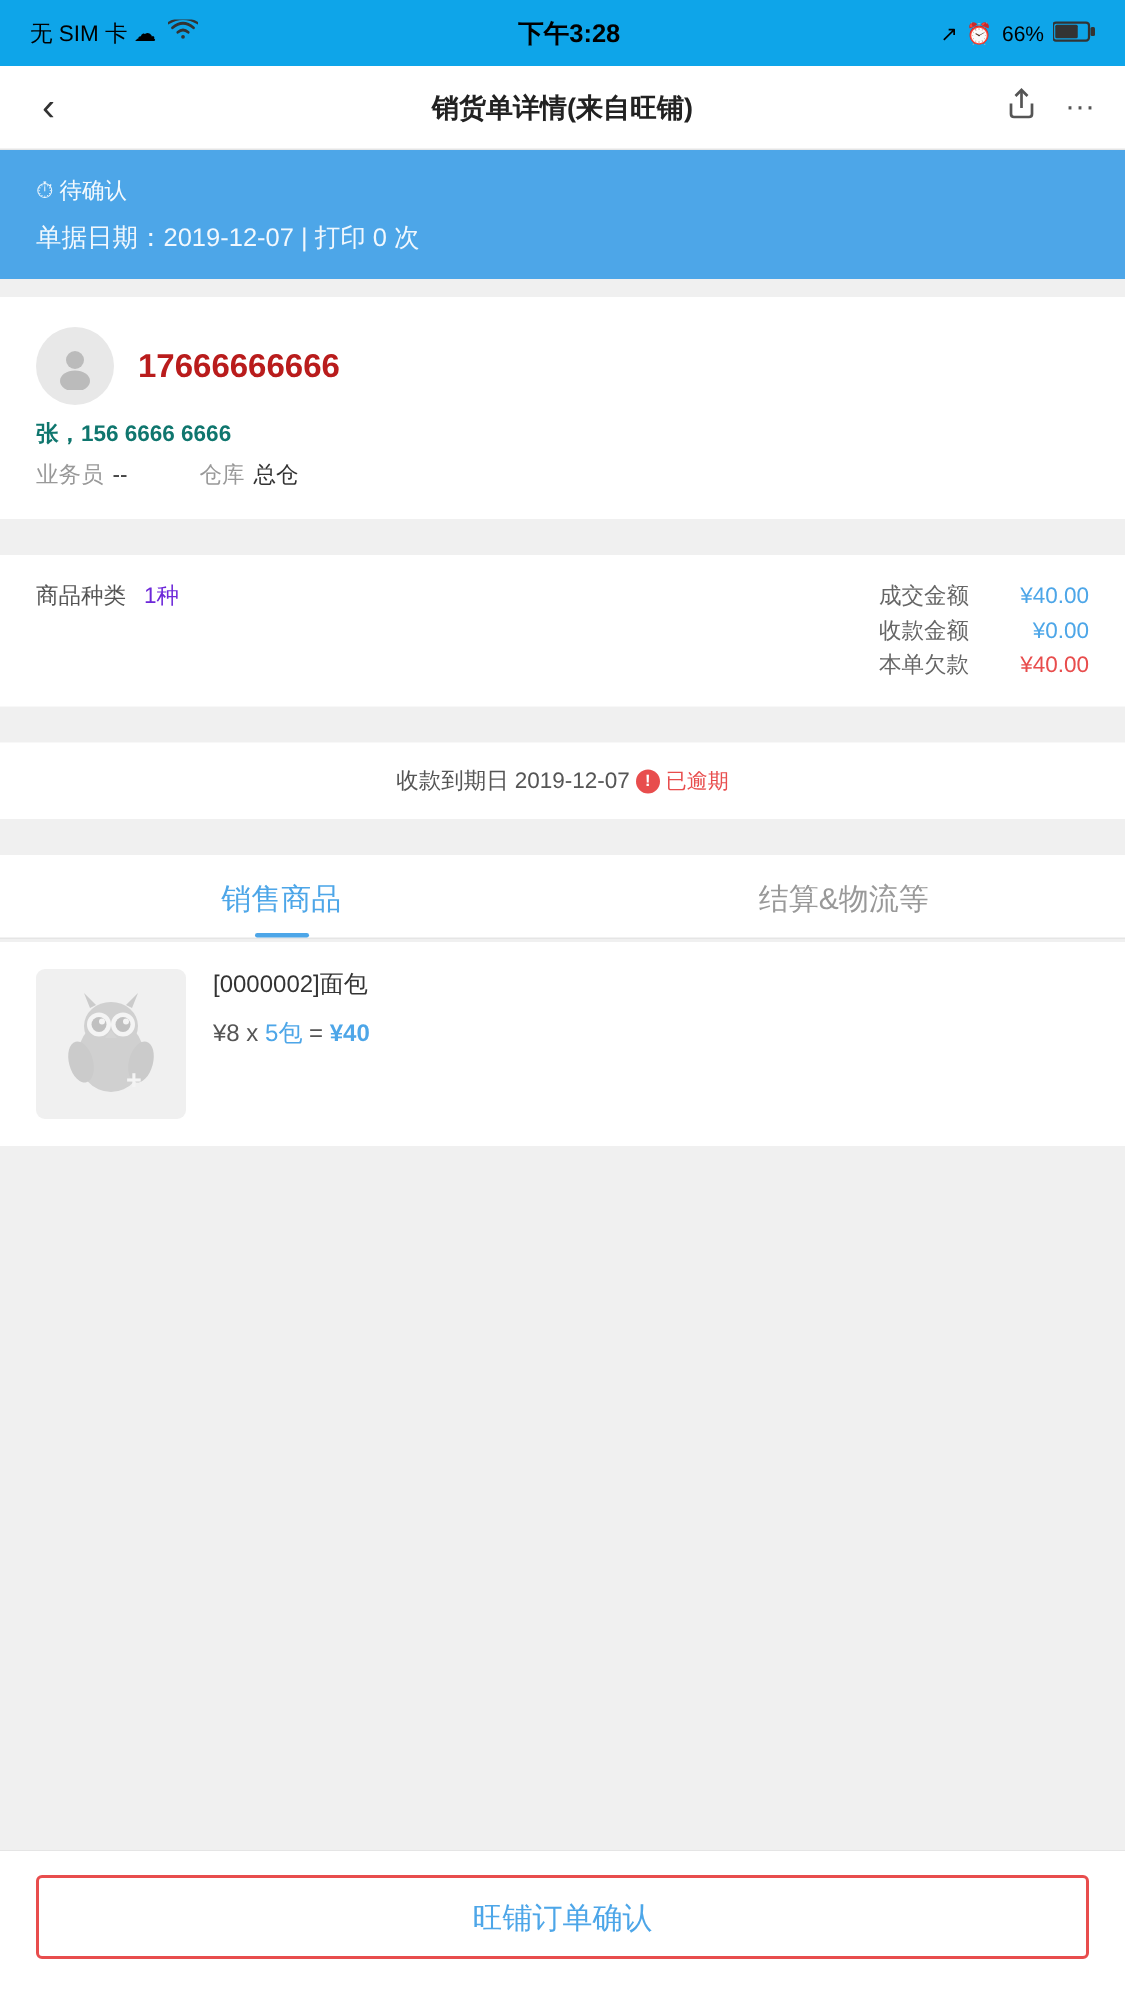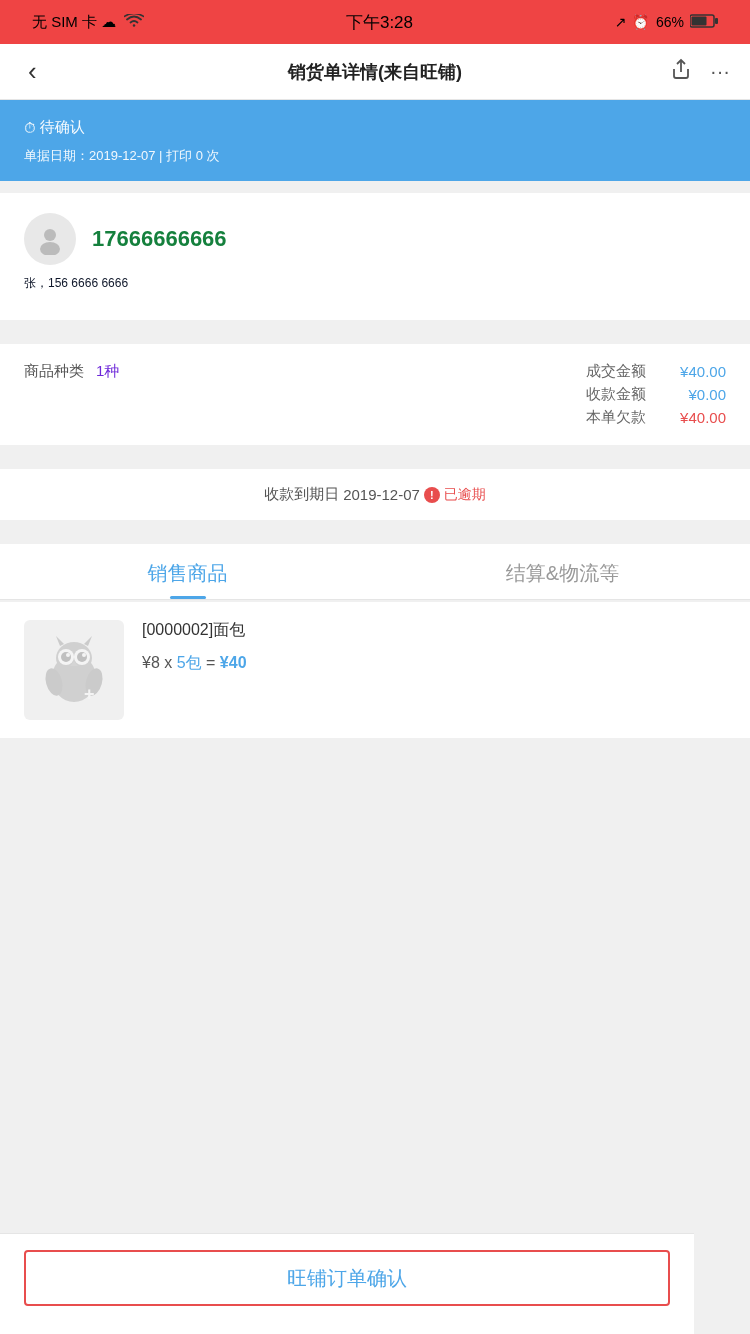--- a/index.html
+++ b/index.html
@@ -10,37 +10,37 @@
       width: 750px;
       min-height: 1334px;
       position: relative;
       overflow-x: hidden;
     }
 
     
     .status-bar {
       width: 750px;
       height: 44px;
-      background: #ef4444;
+      background: #0ea5e9;
       display: flex;
       align-items: center;
       justify-content: space-between;
-      padding: 0 32px;
+      padding: 0 20px;
       font-size: 16px;
       font-weight: 500;
     }
     .status-left {
       display: flex;
       align-items: center;
       gap: 8px;
       font-size: 15px;
     }
     .status-center {
       font-size: 17px;
-      font-weight: 400;
+      font-weight: 700;
       text-align: right;
     }
     .status-right {
       display: flex;
       align-items: center;
       gap: 6px;
       font-size: 14px;
     }
 
     
@@ -103,21 +103,21 @@
     .order-status {
       color: #fff;
       font-size: 15px;
       display: flex;
       align-items: center;
       gap: 4px;
       opacity: 0.95;
     }
     .order-date {
       color: rgba(255,255,255,0.92);
-      font-size: 13px;
+      font-size: 17px;
     }
 
     
     .customer-card {
       background: #fff;
       padding: 20px 24px;
       margin-bottom: 12px;
     }
     .customer-top {
       display: flex;
@@ -133,26 +133,27 @@
       display: flex;
       align-items: center;
       justify-content: center;
       font-size: 28px;
       color: #aaa;
       flex-shrink: 0;
     }
     .customer-name {
       font-size: 22px;
       font-weight: 600;
-      color: #15803d;
+      color: #b91c1c;
     }
     .customer-detail {
-      font-size: 12px;
-      color: #0f172a;
+      font-size: 15px;
+      color: #0f766e;
       margin-bottom: 8px;
+      font-weight: bold;
     }
     .customer-meta {
       display: flex;
       gap: 0;
       font-size: 15px;
       color: #666;
     }
     .meta-item {
       display: flex;
       align-items: center;
@@ -326,21 +327,21 @@
     
     .content-area {
       min-height: 200px;
       background: #f0f0f0;
     }
 
     
     .bottom-bar {
       position: fixed;
       bottom: 0;
-      width: 694px;
+      width: 750px;
       background: #fff;
       padding: 16px 24px 28px;
       border-top: 1px solid #e5e5e5;
     }
     .confirm-btn {
       width: 100%;
       height: 56px;
       border: 2px solid #e84d4d;
       background: #fff;
       border-radius: 4px;
@@ -425,20 +426,30 @@
   <div class="customer-top">
     <div class="avatar">
       <svg width="32" height="32" viewBox="0 0 32 32" fill="#bbb">
         <circle cx="16" cy="12" r="6"></circle>
         <ellipse cx="16" cy="26" rx="10" ry="7"></ellipse>
       </svg>
     </div>
     <div class="customer-name">17666666666</div>
   </div>
   <div class="customer-detail">张，156 6666 6666</div>
+  <div class="customer-meta">
+    <div class="meta-item">
+      <span class="meta-label">业务员</span>
+      <span class="meta-value">--</span>
+    </div>
+    <div class="meta-item">
+      <span class="meta-label">仓库</span>
+      <span class="meta-value">总仓</span>
+    </div>
+  </div>
 </div>
 
 <div class="separator"></div>
 
 <div class="stats-card">
   <div class="stats-left">
     <div style="display:flex; align-items:center; gap:12px;">
       <span class="product-type">商品种类</span>
       <span class="product-count">1种</span>
     </div>

